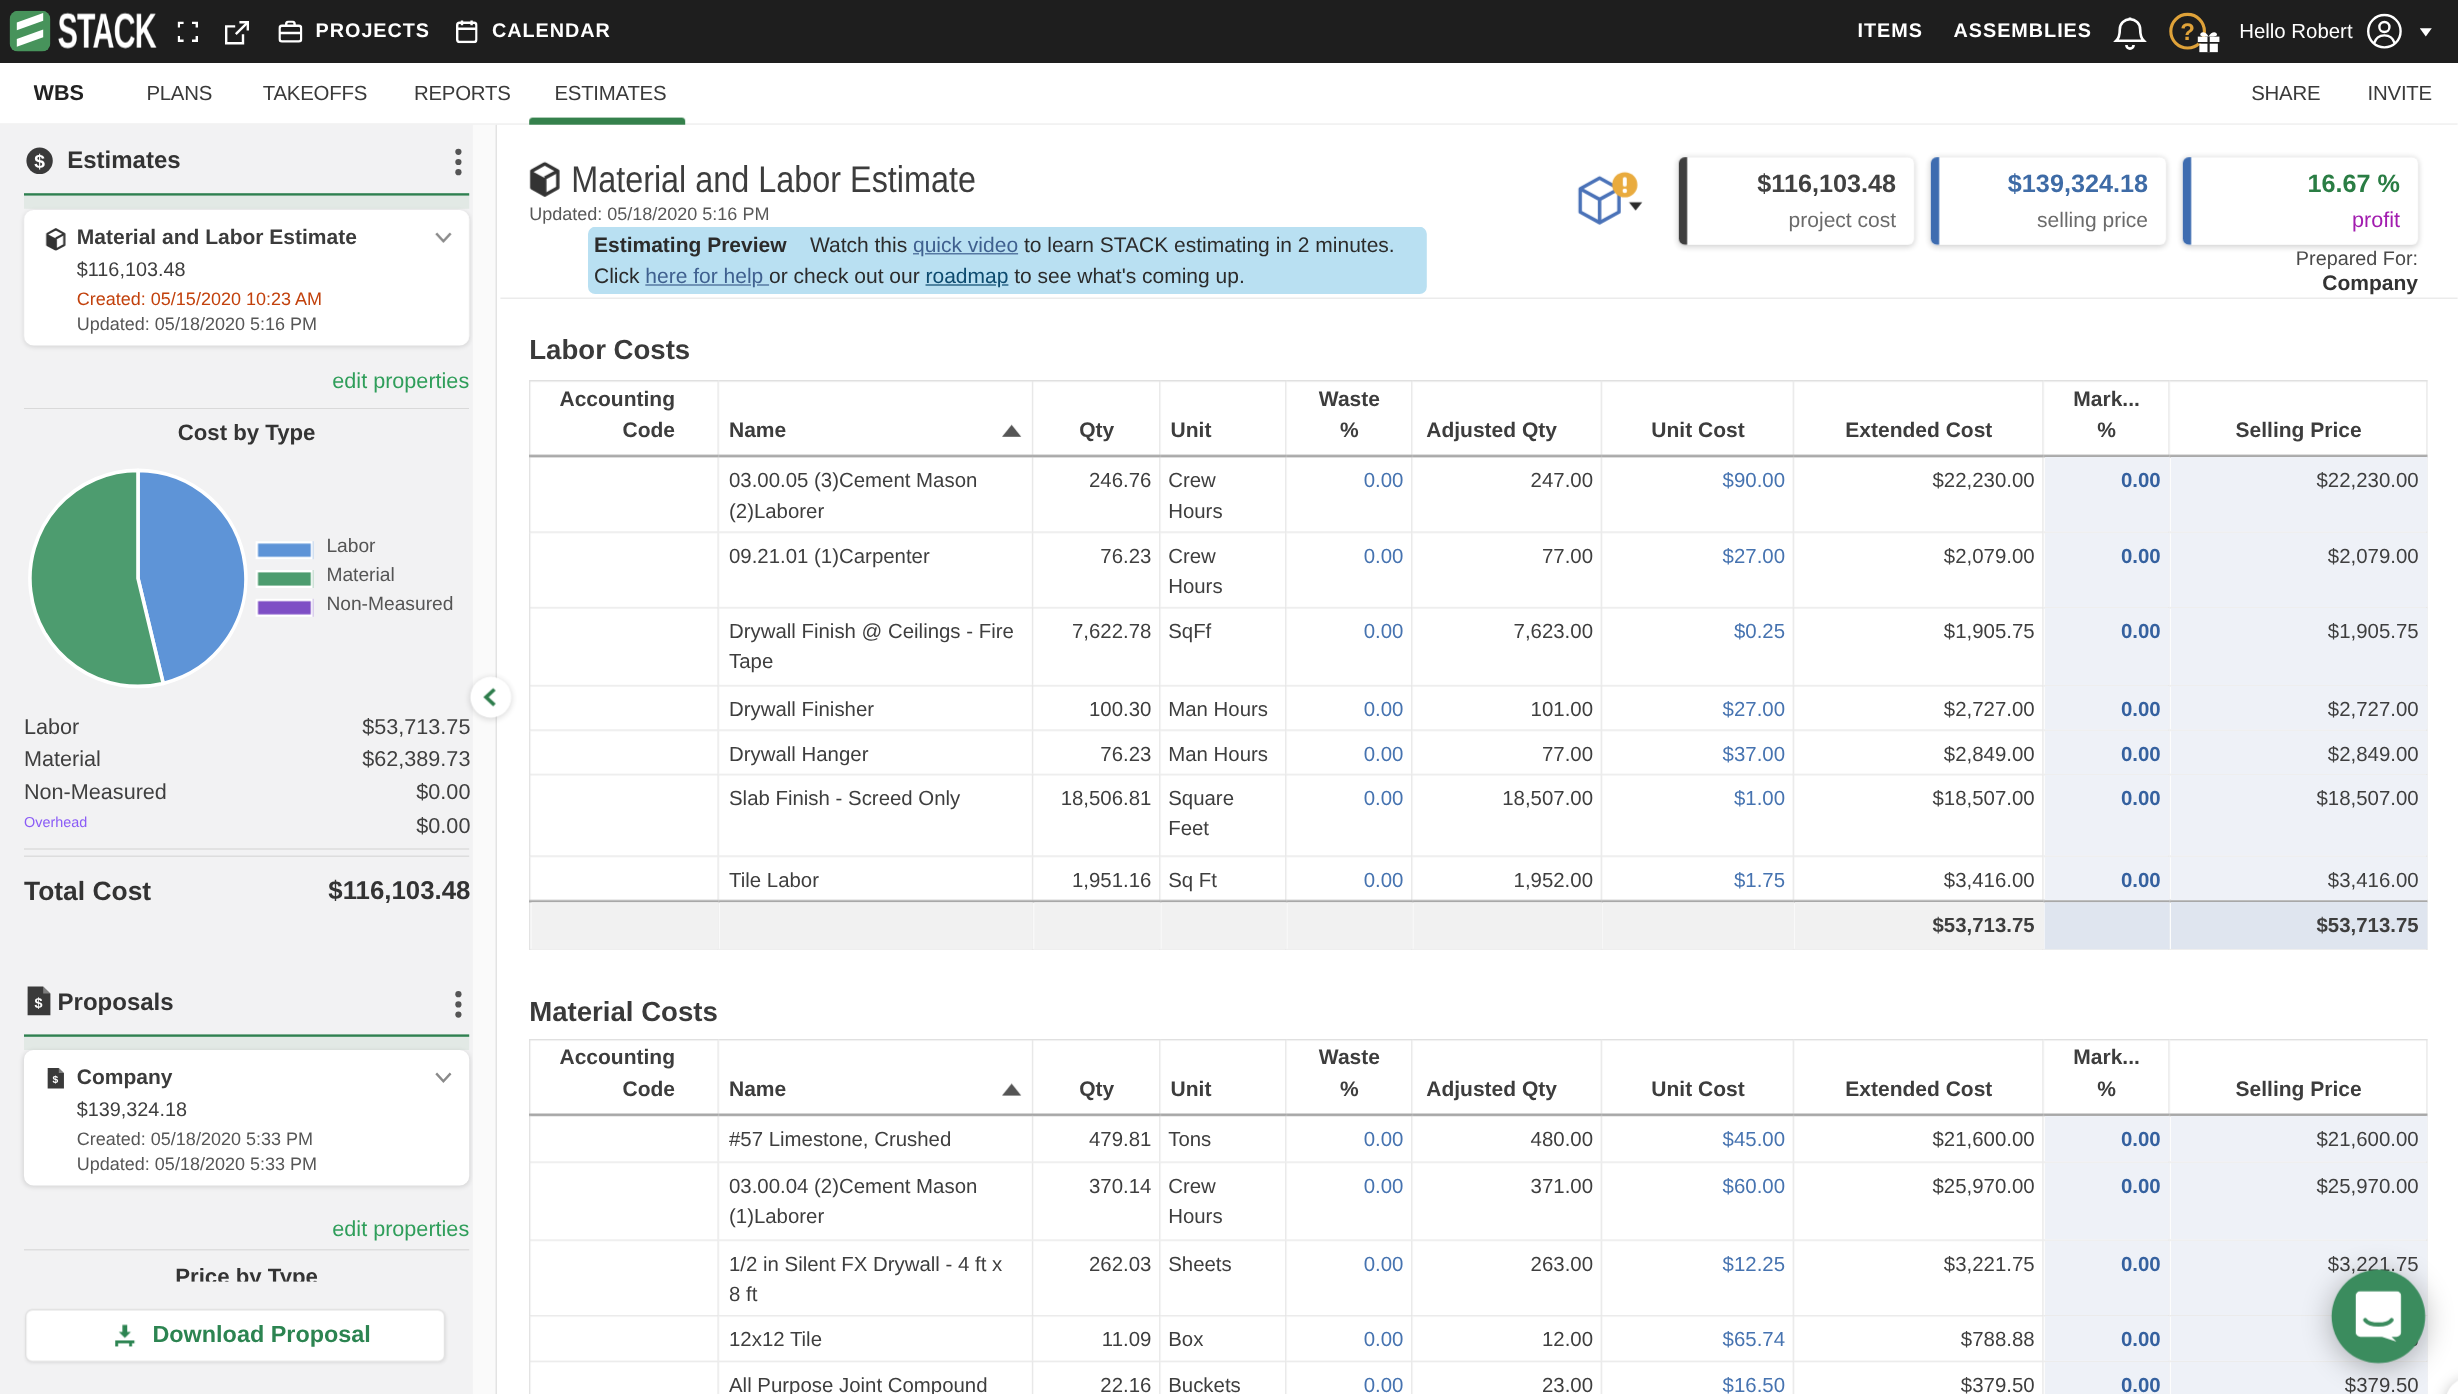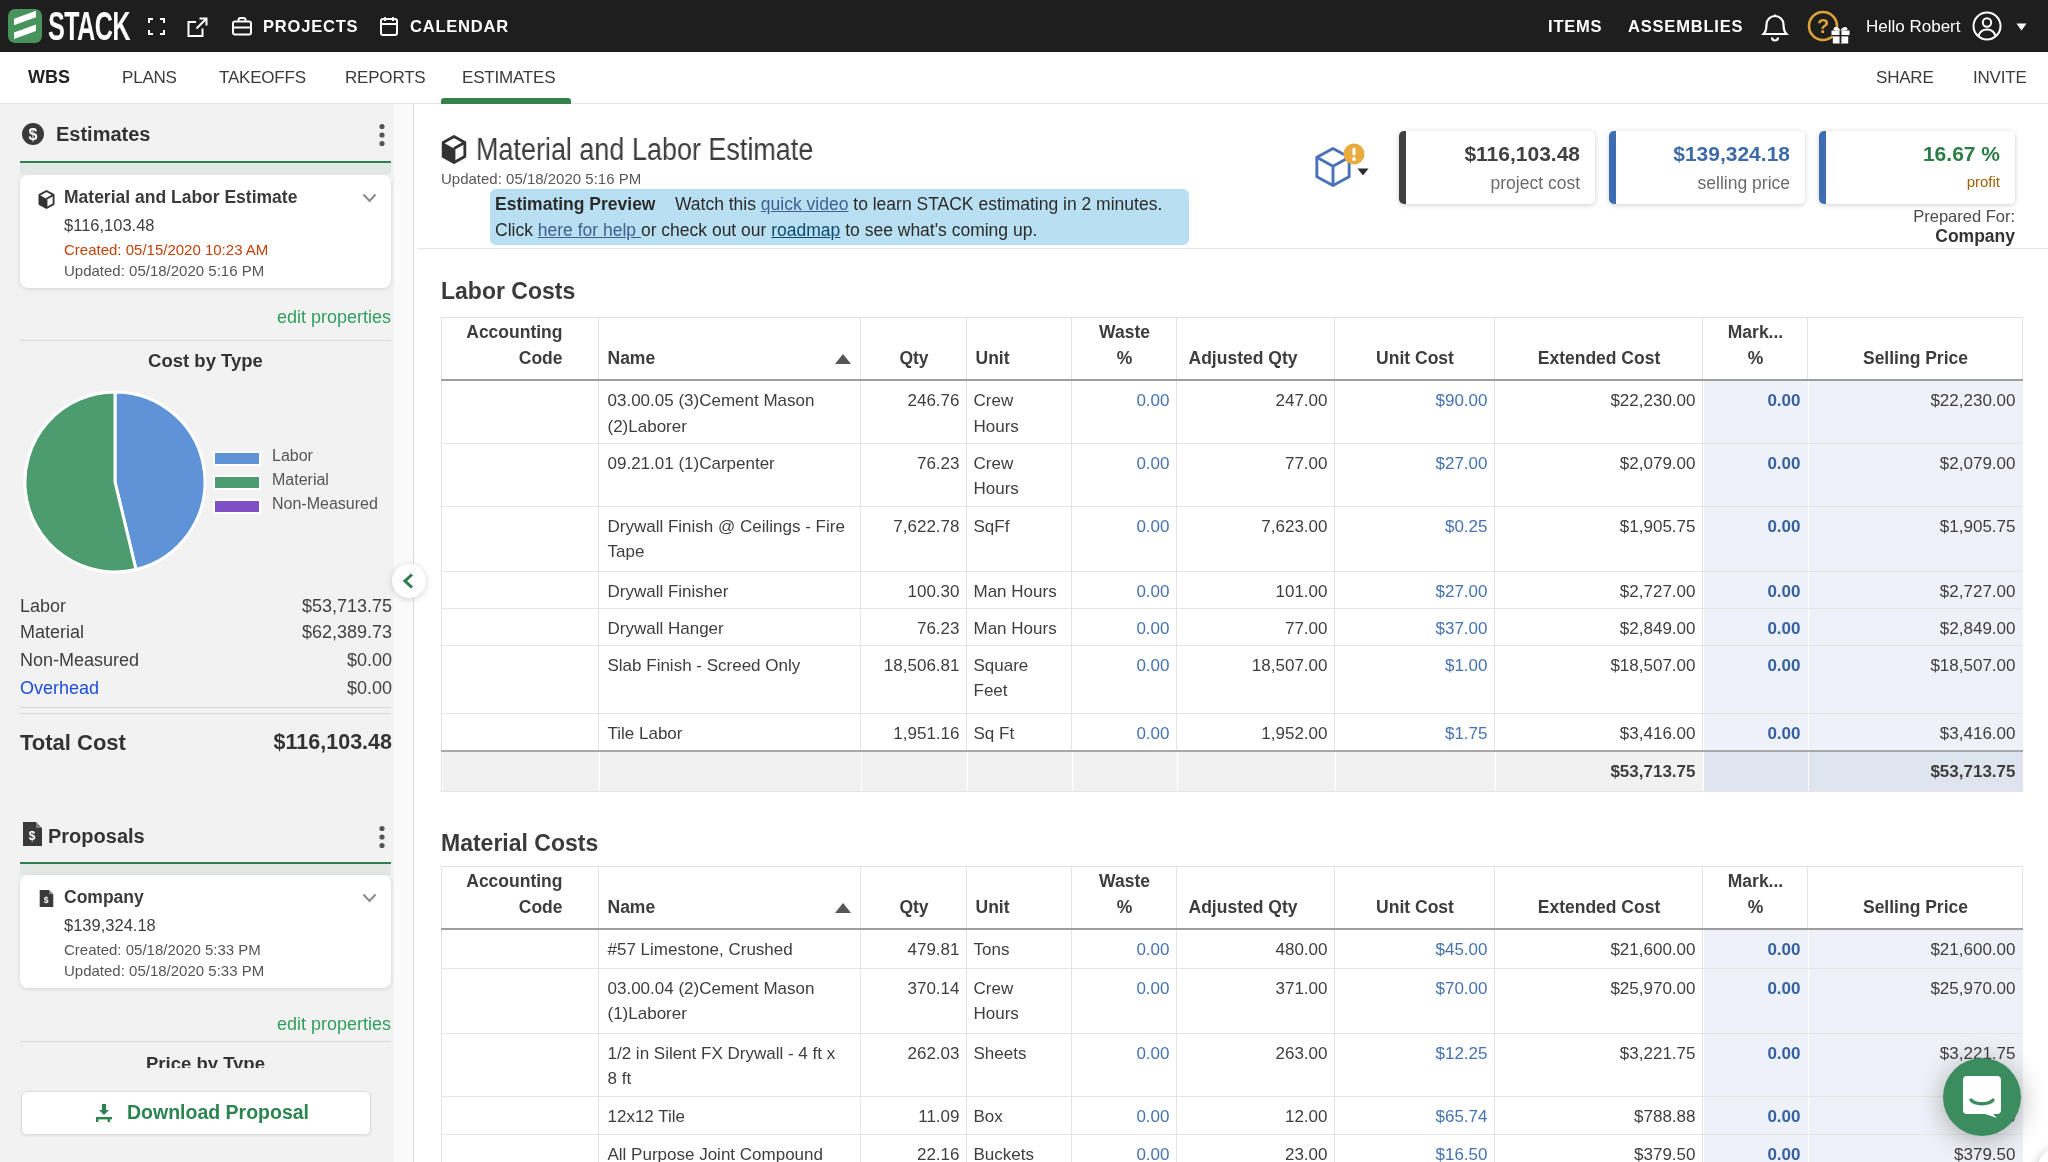--- a/index.html
+++ b/index.html
@@ -178,21 +178,21 @@
     <span class="abs" style="left:272px; top:367px; font-size:16px; color:#555;">Material</span>
     <div class="abs" style="left:213px; top:395px; width:48px; height:15px; background:#7e4fc5; border:2px solid #fff;"></div>
     <span class="abs" style="left:272px; top:391px; font-size:16px; color:#555;">Non-Measured</span>
 
     <span class="abs" style="left:20px; top:492px; font-size:18px; color:#3f3f3f;">Labor</span>
     <div class="abs" style="left:191px; top:492px; width:201px; text-align:right; font-size:18px; color:#3f3f3f;">$53,713.75</div>
     <span class="abs" style="left:20px; top:518px; font-size:18px; color:#3f3f3f;">Material</span>
     <div class="abs" style="left:191px; top:518px; width:201px; text-align:right; font-size:18px; color:#3f3f3f;">$62,389.73</div>
     <span class="abs" style="left:20px; top:546px; font-size:18px; color:#3f3f3f;">Non-Measured</span>
     <div class="abs" style="left:191px; top:546px; width:201px; text-align:right; font-size:18px; color:#3f3f3f;">$0.00</div>
-    <span class="abs" style="left:20px; top:574px; font-size:18px; color:#1d4ed8;">Overhead</span>
+    <span class="abs" style="left:20px; top:574px; font-size:12px; color:#8b5cf6;">Overhead</span>
     <div class="abs" style="left:191px; top:574px; width:201px; text-align:right; font-size:18px; color:#3f3f3f;">$0.00</div>
     <div class="abs" style="left:20px; top:603px; width:371px; height:1px; background:#d8d8d8;"></div>
     <div class="abs" style="left:20px; top:609px; width:371px; height:1px; background:#d8d8d8;"></div>
     <span class="abs" style="left:20px; top:626px; font-size:22px; font-weight:bold; color:#333;">Total Cost</span>
     <div class="abs" style="left:191px; top:626px; width:201px; text-align:right; font-size:21.5px; font-weight:bold; color:#333;">$116,103.48</div>
 
     <svg class="abs" style="left:22px; top:717px;" width="21" height="26" viewBox="0 0 21 26">
       <path d="M1 1 H14 L20 7 V25 H1 Z" fill="#3a3a3a"></path>
       <path d="M14 1 L14 7 L20 7" fill="#fff" opacity="0.35"></path>
       <text x="10" y="19" text-anchor="middle" font-size="12" font-weight="bold" fill="#fff" font-family="Liberation Sans">$</text>
@@ -277,21 +277,21 @@
       <div class="abs" style="left:0; top:42px; width:181px; text-align:right; font-size:17.5px; color:#6b6b6b;">project cost</div>
     </div>
     <div class="abs" style="left:1195px; top:27px; width:196px; height:73px; background:#fff; border-radius:5px; box-shadow:0 1px 5px rgba(0,0,0,0.2);">
       <div class="abs" style="left:0; top:0; width:7px; height:73px; background:#3e6cb0; border-radius:5px 0 0 5px;"></div>
       <div class="abs" style="left:0; top:11px; width:181px; text-align:right; font-size:21px; font-weight:bold; color:#3e6ba6;">$139,324.18</div>
       <div class="abs" style="left:0; top:42px; width:181px; text-align:right; font-size:17.5px; color:#6b6b6b;">selling price</div>
     </div>
     <div class="abs" style="left:1405px; top:27px; width:196px; height:73px; background:#fff; border-radius:5px; box-shadow:0 1px 5px rgba(0,0,0,0.2);">
       <div class="abs" style="left:0; top:0; width:7px; height:73px; background:#3e6cb0; border-radius:5px 0 0 5px;"></div>
       <div class="abs" style="left:0; top:11px; width:181px; text-align:right; font-size:21px; font-weight:bold; color:#2a7d44;">16.67 %</div>
-      <div class="abs" style="left:0; top:42px; width:181px; text-align:right; font-size:15px; color:#a16207;">profit</div>
+      <div class="abs" style="left:0; top:42px; width:181px; text-align:right; font-size:18px; color:#a21caf;">profit</div>
     </div>
     <div class="abs" style="left:1401px; top:103px; width:200px; text-align:right; font-size:16.5px; color:#4a4a4a;">Prepared For:</div>
     <div class="abs" style="left:1401px; top:122px; width:200px; text-align:right; font-size:17.5px; font-weight:bold; color:#333;">Company</div>
 
     <div class="abs" style="left:3px; top:144px; width:1631px; height:1px; background:#e6e6e6;"></div>
 
     <div class="h2costs" style="left:27px; top:174px;">Labor Costs</div>
     <div class="abs" style="left:27px; top:213px;">
       <table class="cost">
         <colgroup>
@@ -463,21 +463,21 @@
               <td class="r mk">0.00</td>
               <td class="r sp">$21,600.00</td>
           </tr>
           <tr style="height:65px;">
             <td></td>
               <td class="nm">03.00.04 (2)Cement Mason (1)Laborer</td>
               <td class="r">370.14</td>
               <td class="un">Crew Hours</td>
               <td class="r blue">0.00</td>
               <td class="r">371.00</td>
-              <td class="r blue">$70.00</td>
+              <td class="r blue">$60.00</td>
               <td class="r">$25,970.00</td>
               <td class="r mk">0.00</td>
               <td class="r sp">$25,970.00</td>
           </tr>
           <tr style="height:63px;">
             <td></td>
               <td class="nm">1/2 in Silent FX Drywall - 4 ft x 8 ft</td>
               <td class="r">262.03</td>
               <td class="un">Sheets</td>
               <td class="r blue">0.00</td>

